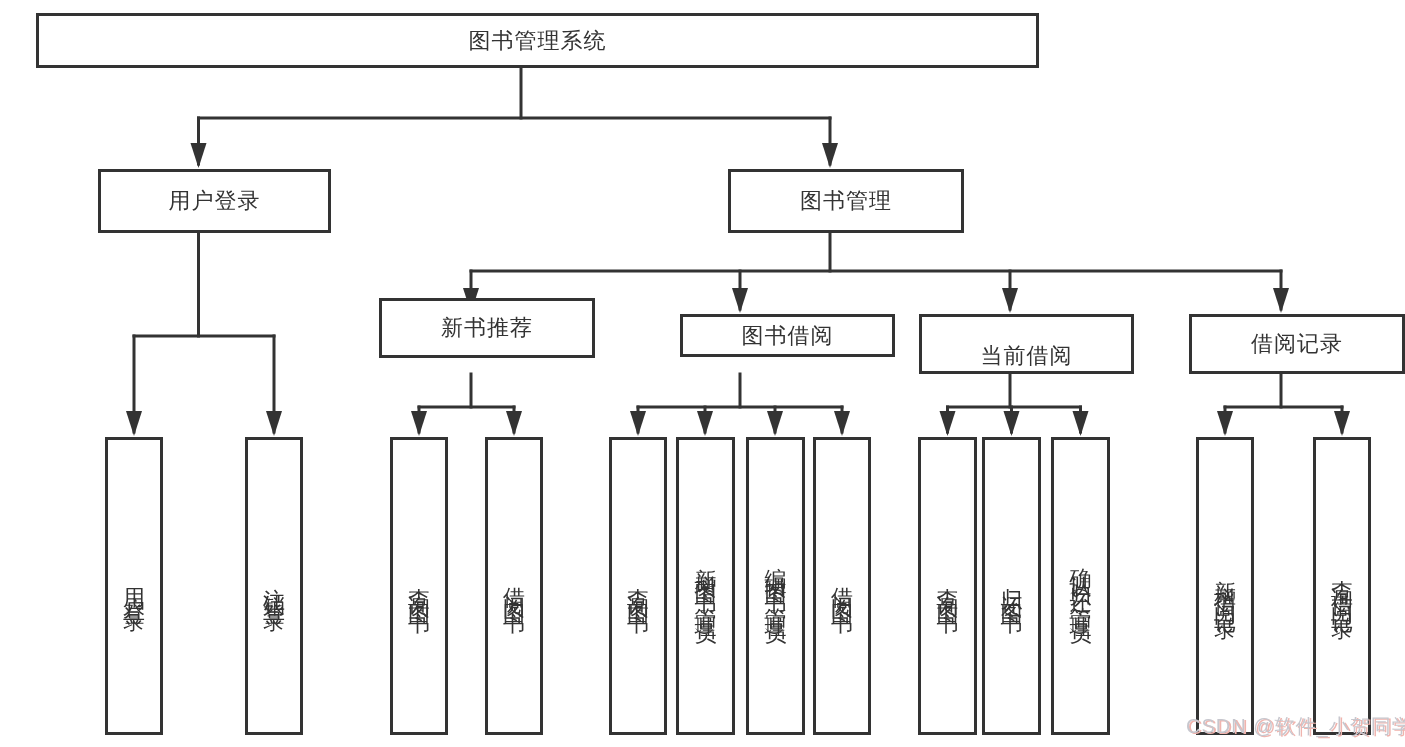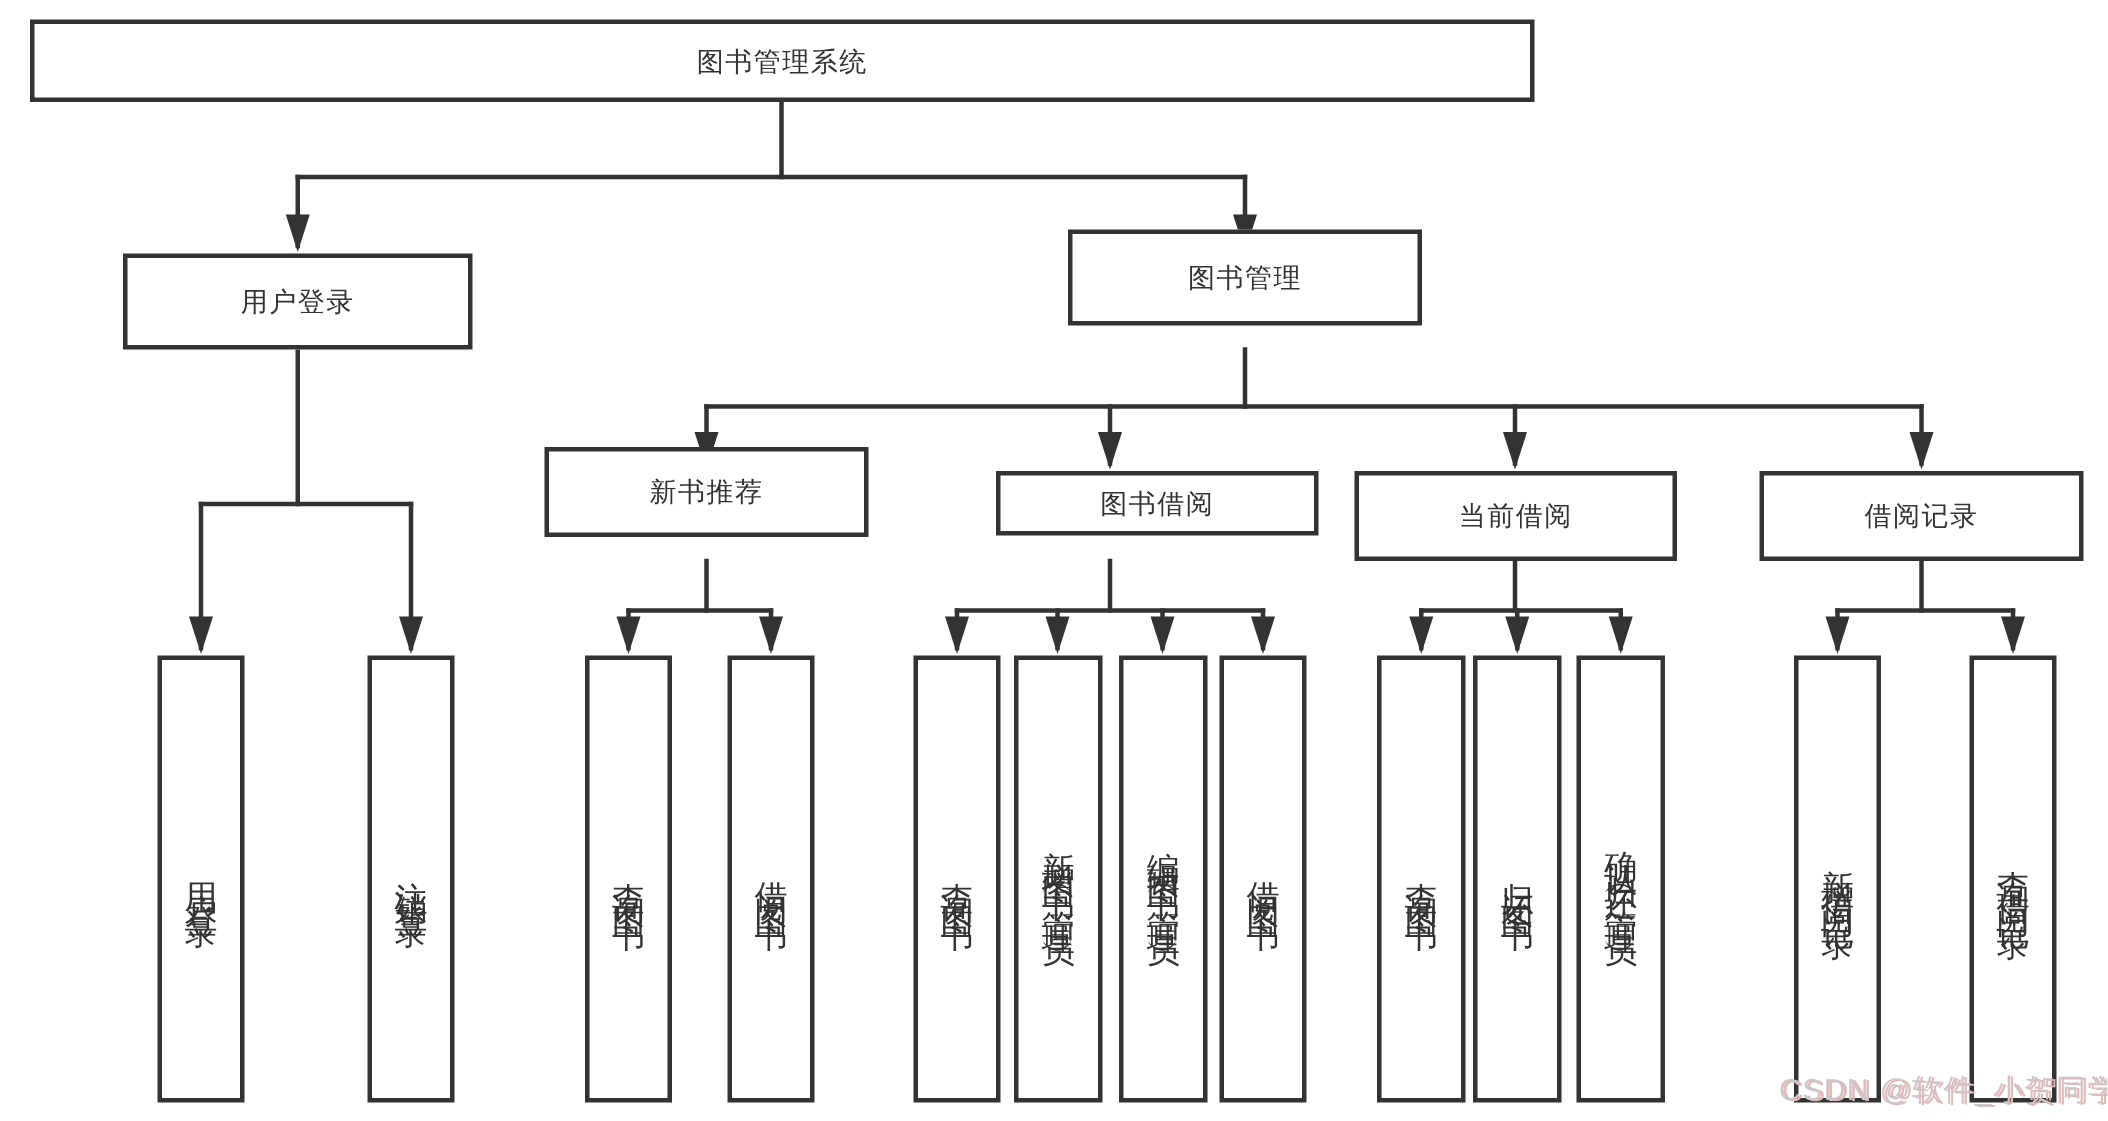--- a/index.html
+++ b/index.html
@@ -20,21 +20,21 @@
   .node {
     position: absolute;
     box-sizing: border-box;
     border: 3px solid #333333;
     background: #ffffff;
     display: flex;
     align-items: center;
     justify-content: center;
     color: #333333;
   }
-  .hnode { font-size: 18px; letter-spacing: 1px; }
+  .hnode { font-size: 22px; letter-spacing: 1px; margin-left: 16px; }
   .vnode .vtext {
     writing-mode: vertical-rl;
     text-orientation: mixed;
     font-size: 22px;
     letter-spacing: 8px;
     line-height: 1;
     white-space: nowrap;
     color: #333333;
   }
   #watermark {
@@ -111,31 +111,31 @@
       </g>
     </svg>
 
   <div class="node hnode" style="left:20px; top:13px; width:1003px; height:55px;">
     <span>图书管理系统</span>
   </div>
 
   <div class="node hnode" style="left:82px; top:169px; width:233px; height:64px;">
     <span>用户登录</span>
   </div>
-  <div class="node hnode" style="left:712px; top:153px; width:236px; height:64px;">
+  <div class="node hnode" style="left:712px; top:169px; width:236px; height:64px;">
     <span>图书管理</span>
   </div>
 
   <div class="node hnode" style="left:363px; top:298px; width:216px; height:60px;">
     <span>新书推荐</span>
   </div>
   <div class="node hnode" style="left:664px; top:314px; width:215px; height:43px;">
     <span>图书借阅</span>
   </div>
-  <div class="node hnode" style="left:903px; top:314px; width:215px; height:60px;">
+  <div class="node hnode" style="left:903px; top:314px; width:215px; height:60px;align-items:flex-end;">
     <span>当前借阅</span>
   </div>
   <div class="node hnode" style="left:1173px; top:314px; width:216px; height:60px;">
     <span>借阅记录</span>
   </div>
 
   <div class="node vnode" style="left:105px; top:437px; width:58px; height:298px;">
     <span class="vtext">用户登录</span>
   </div>
   <div class="node vnode" style="left:245px; top:437px; width:58px; height:298px;">

